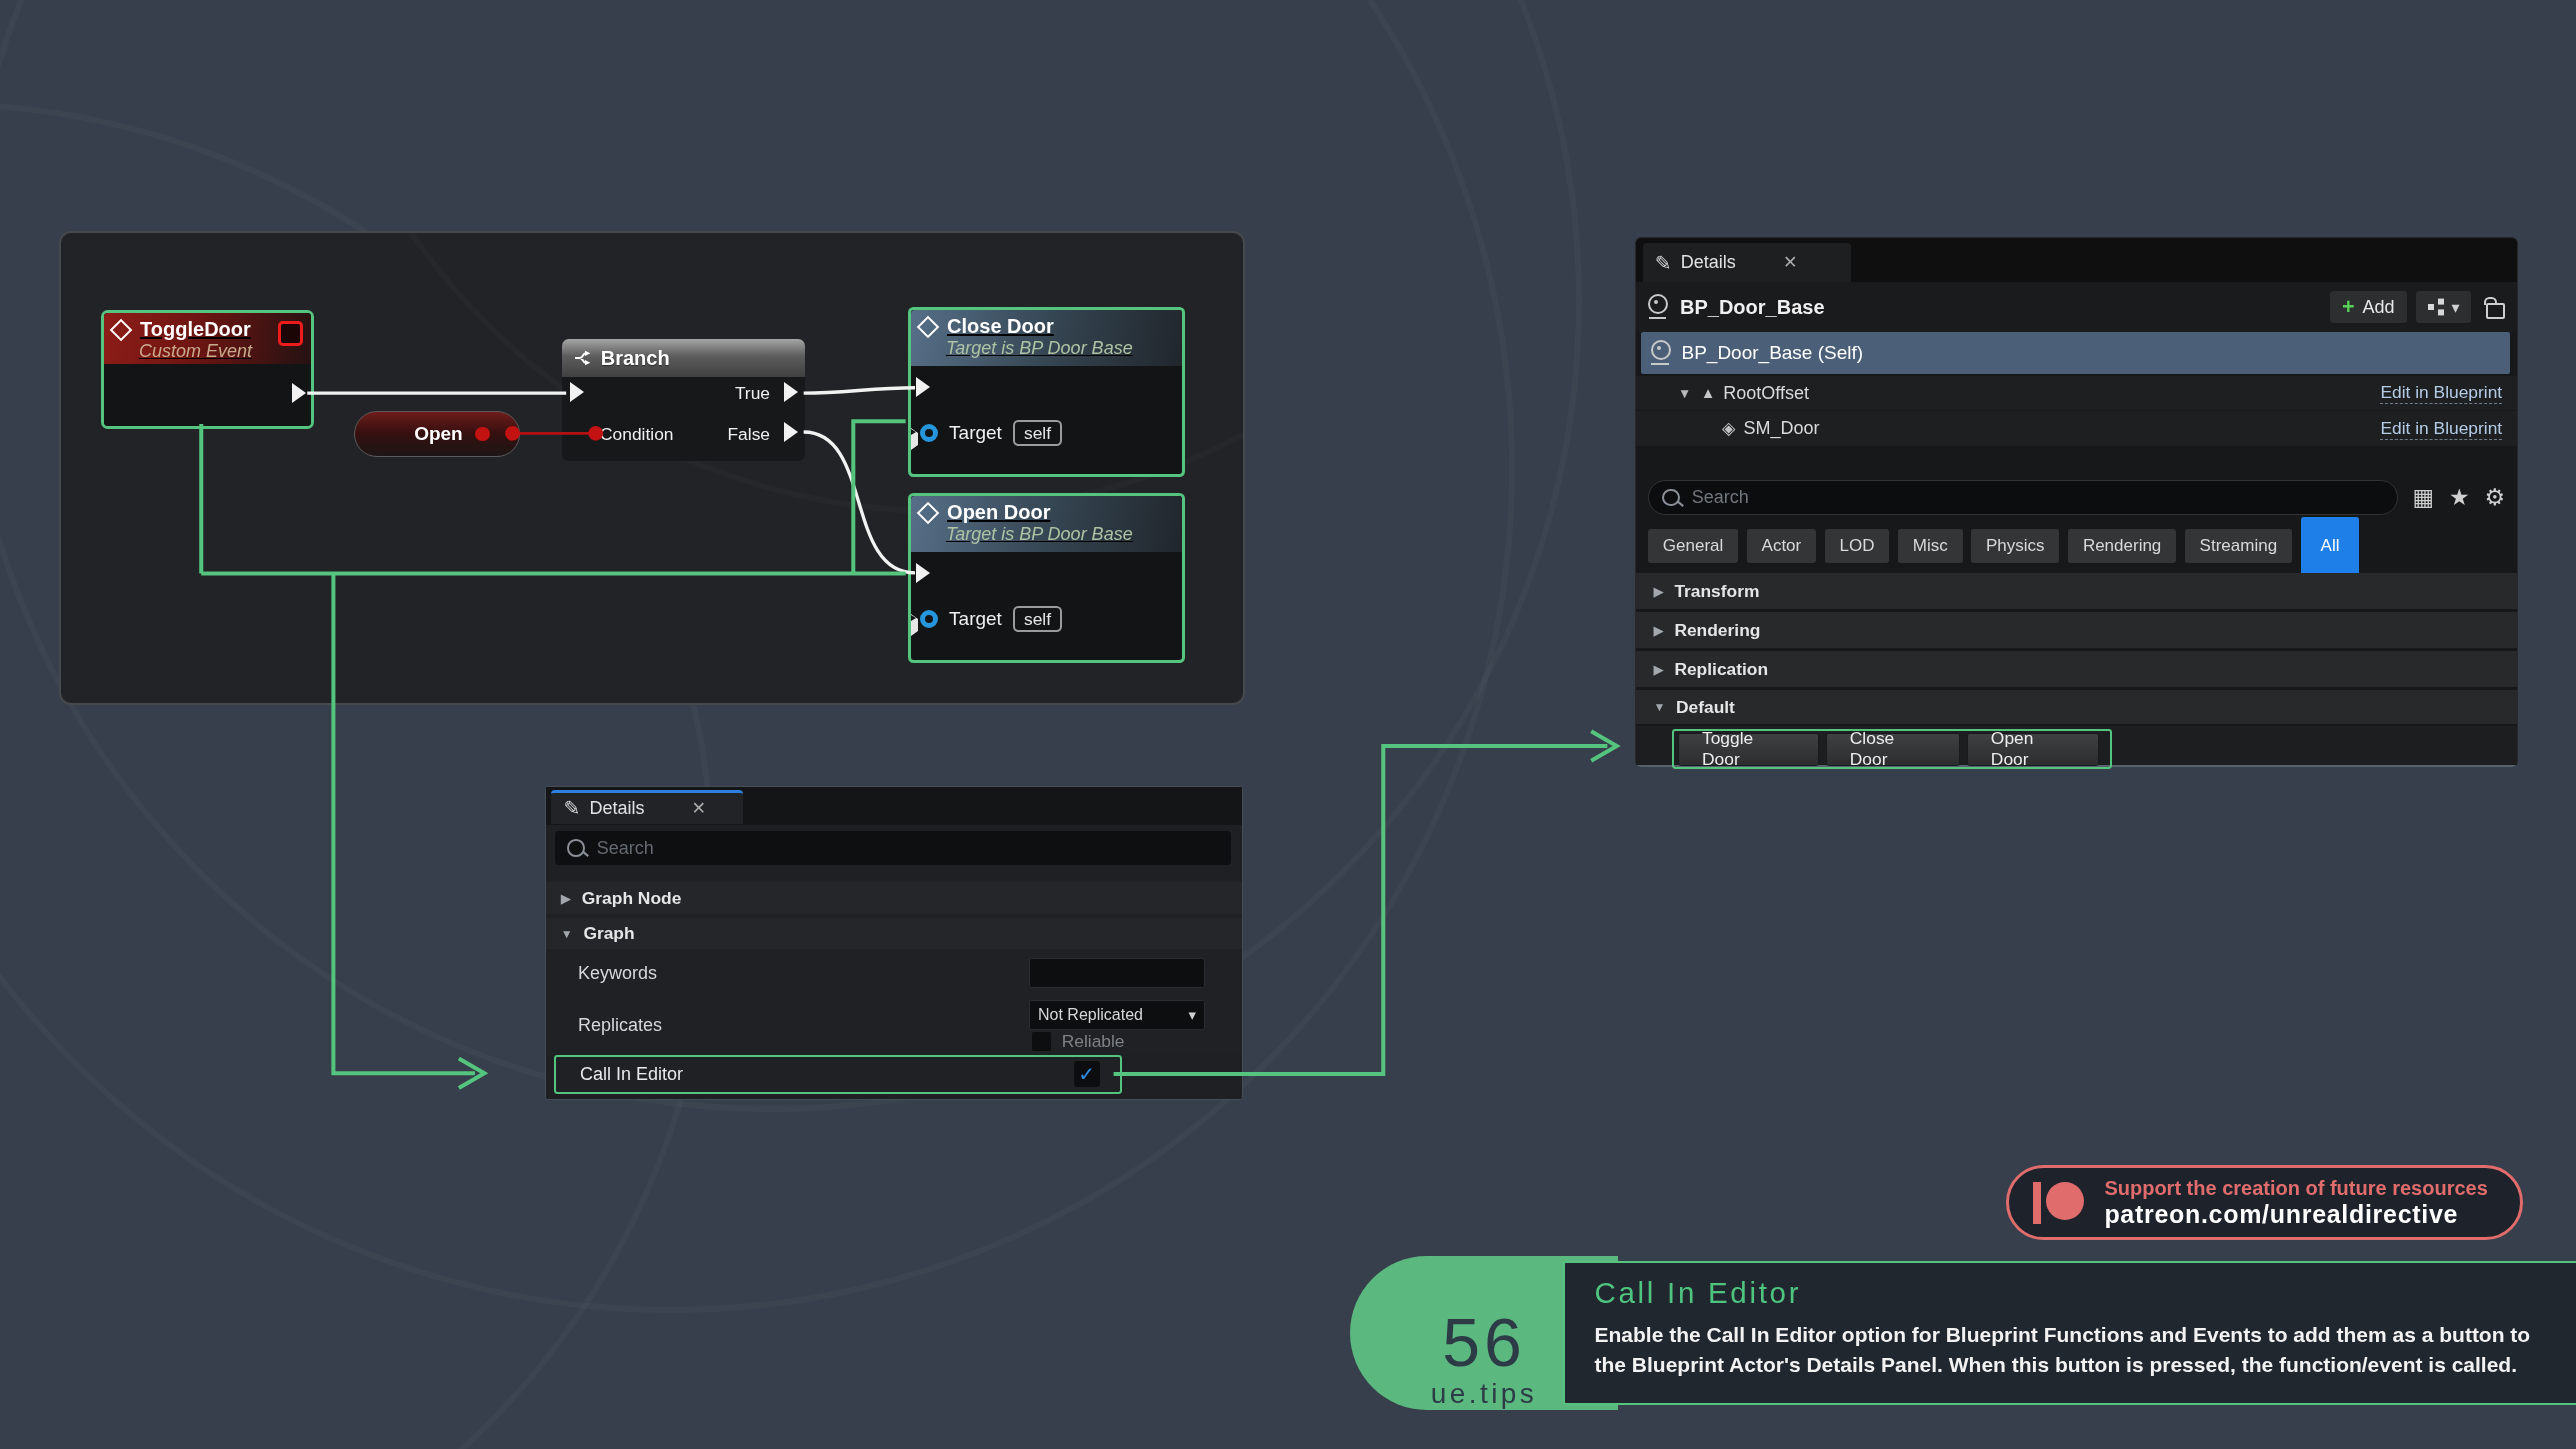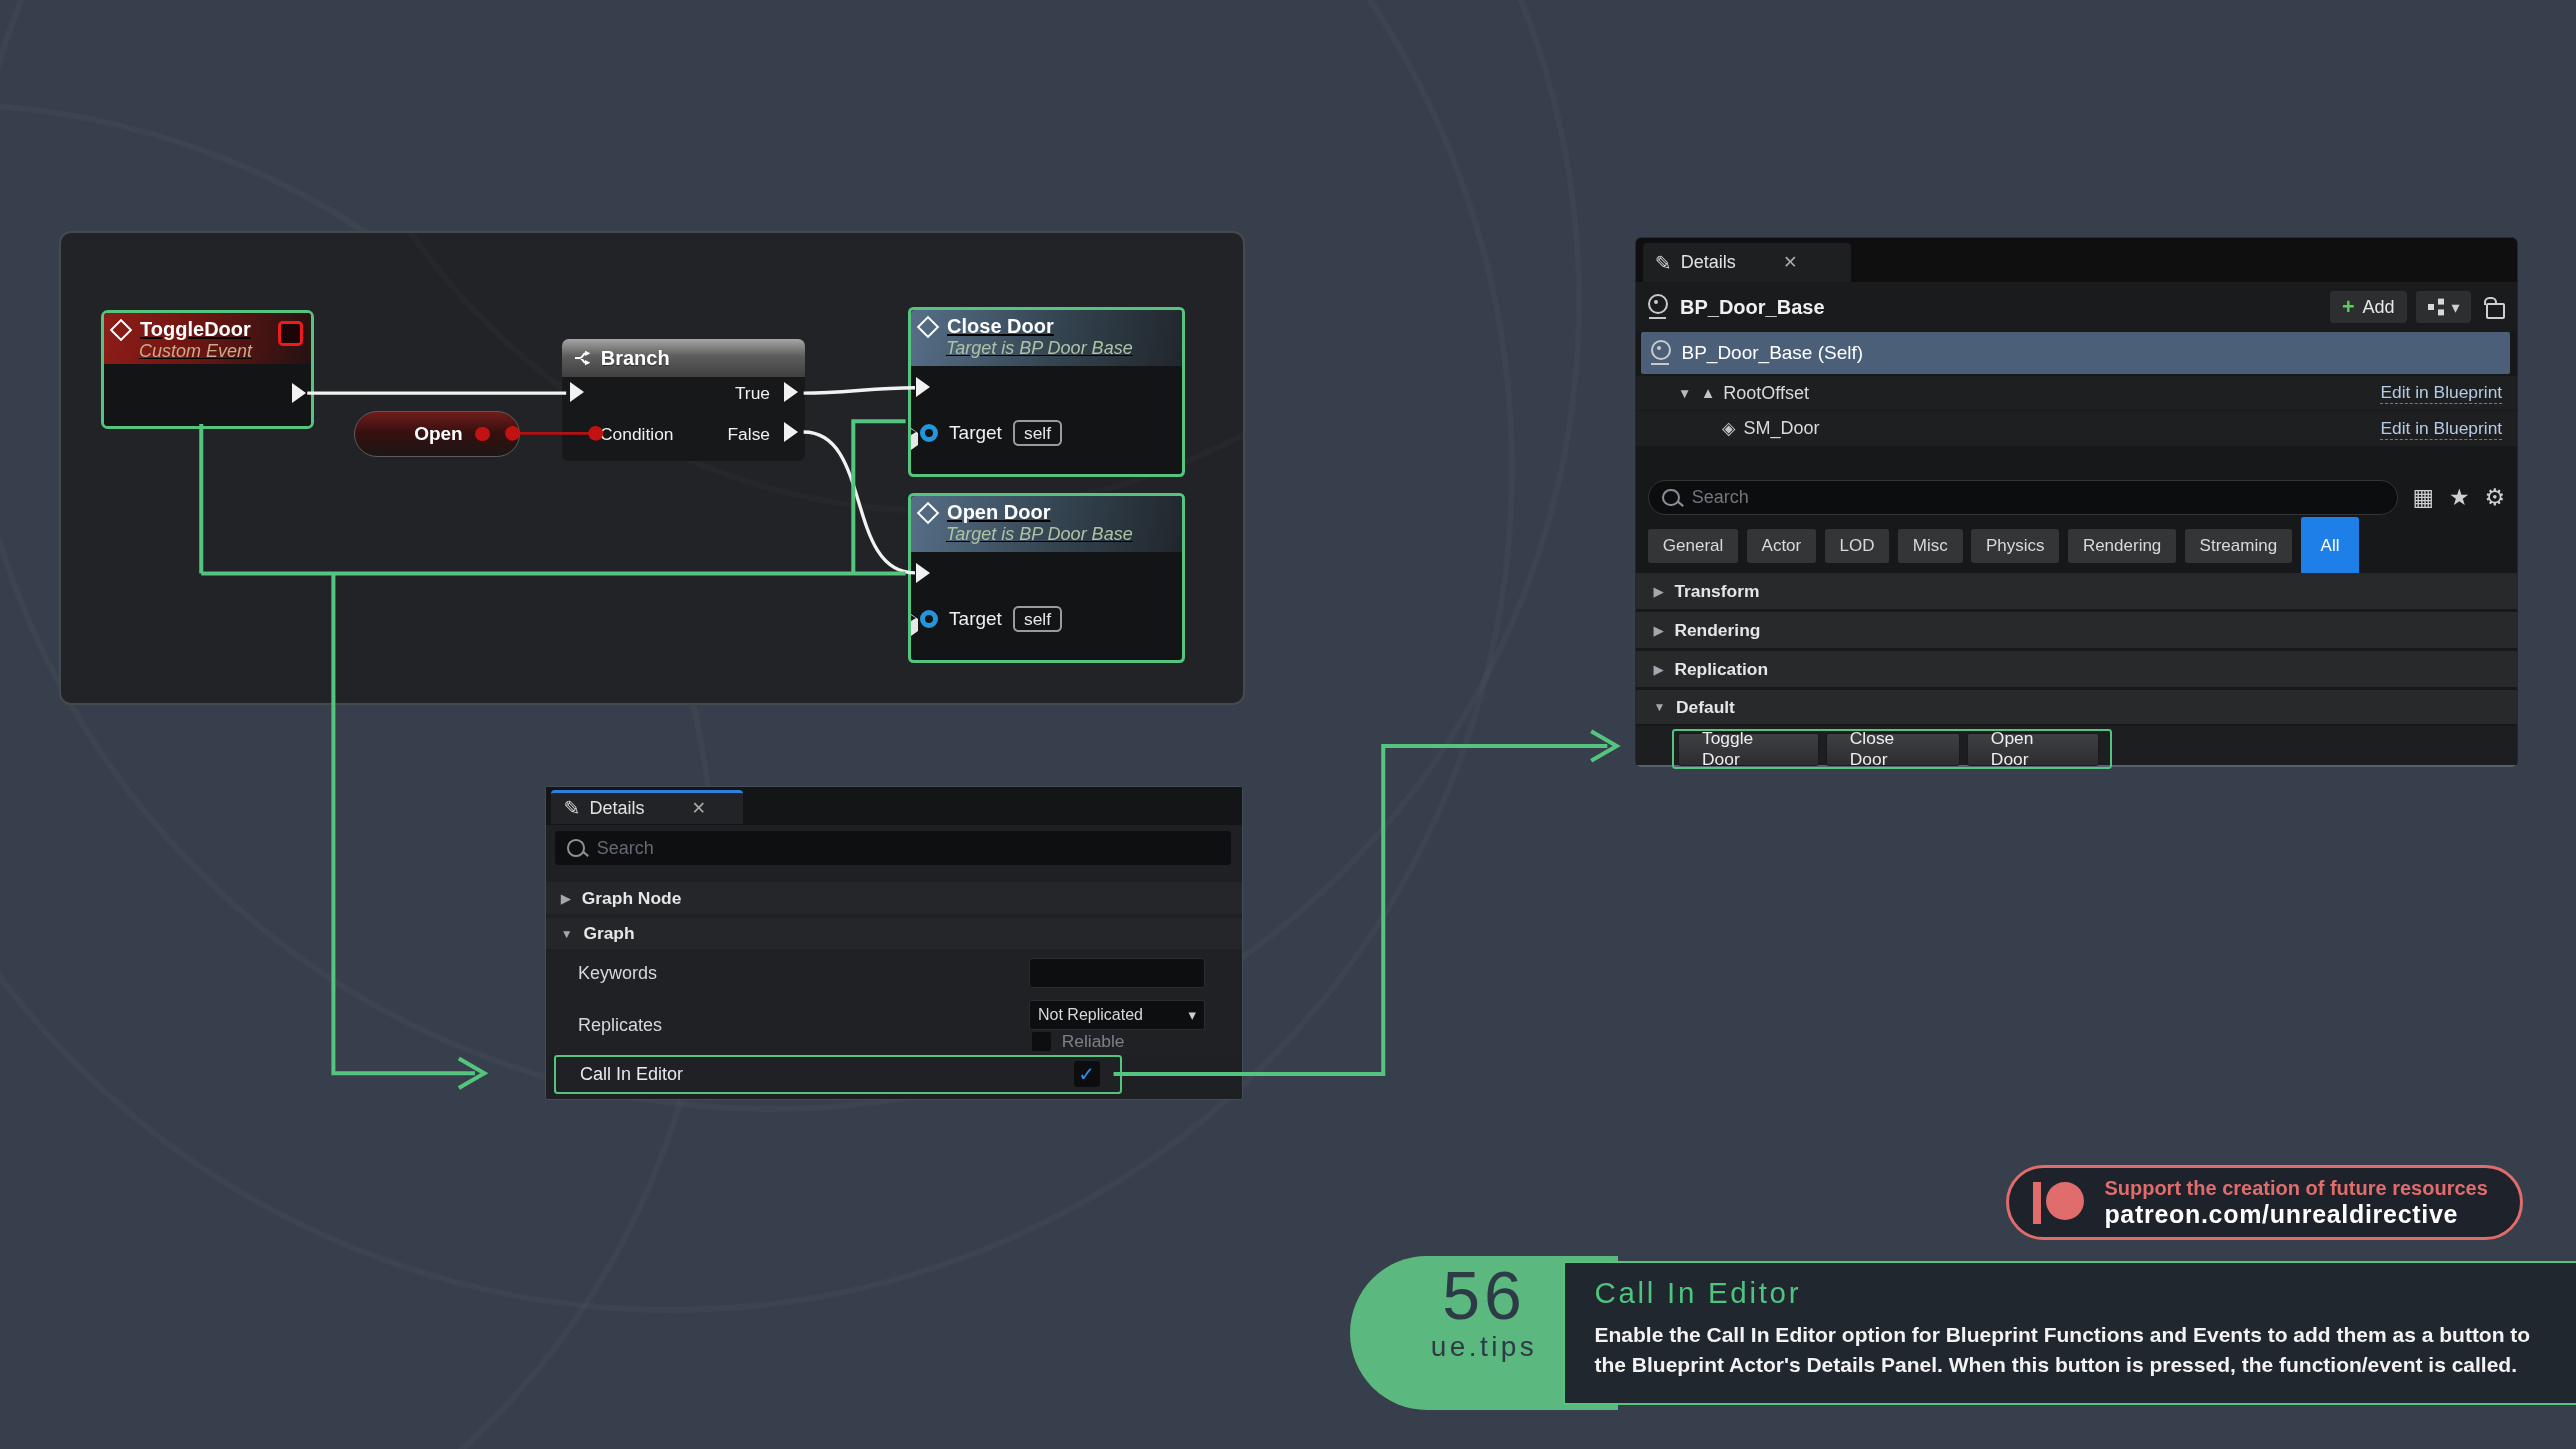--- a/index.html
+++ b/index.html
@@ -77,21 +77,21 @@
   .flbl{font-size:18px;color:#d5d8db;margin-left:32px;}
   .inbox{position:absolute;left:483px;width:176px;height:29.5px;background:#0d0e10;border:0.7px solid #2b2d31;border-radius:2.7px;box-sizing:border-box;}
   .chk{width:25.5px;height:25.5px;background:#0c0d0f;border-radius:3.4px;display:flex;align-items:center;justify-content:center;
     font-size:20px;font-weight:bold;color:#2d8fe8;}
   
   .patreon{position:absolute;left:2006px;top:1165px;width:517px;height:75px;background:#1d222b;border:3.4px solid #e06c6c;
     border-radius:40px;display:flex;align-items:center;padding:0 24px;box-sizing:border-box;z-index:30;}
   .pbar{width:8px;height:42px;background:#e06c6c;}
   .pcirc{width:38px;height:38px;background:#e06c6c;border-radius:50%;margin-left:5.4px;margin-top:-2.7px;}
   .greenblob{position:absolute;left:1350px;top:1256px;width:268px;height:154px;background:#5bb97f;
-    border-radius:77px 0 0 77px;z-index:29;display:flex;flex-direction:column;align-items:center;justify-content:flex-start;}
+    border-radius:77px 0 0 77px;z-index:29;display:flex;flex-direction:column;align-items:center;justify-content:flex-end;}
   .bannerpanel{position:absolute;left:1563px;top:1261px;width:1017px;height:144px;background:#21272f;
     border:2.7px solid #55c47e;border-radius:2.7px;z-index:30;box-sizing:border-box;padding:13.4px 0 0 29.5px;}
   svg.overlay{position:absolute;left:0;top:0;z-index:60;pointer-events:none;}
 </style>
 </head>
 <body>
 
 <div class="circ" style="left:-174px;top:-376px;width:1677px;height:1677px;z-index:1;"></div>
 <div class="circ" style="left:-40px;top:-510px;width:1610px;height:1610px;z-index:1;"></div>
 <div class="circ" style="left:-839px;top:101px;width:1543px;height:1543px;z-index:1;"></div>

